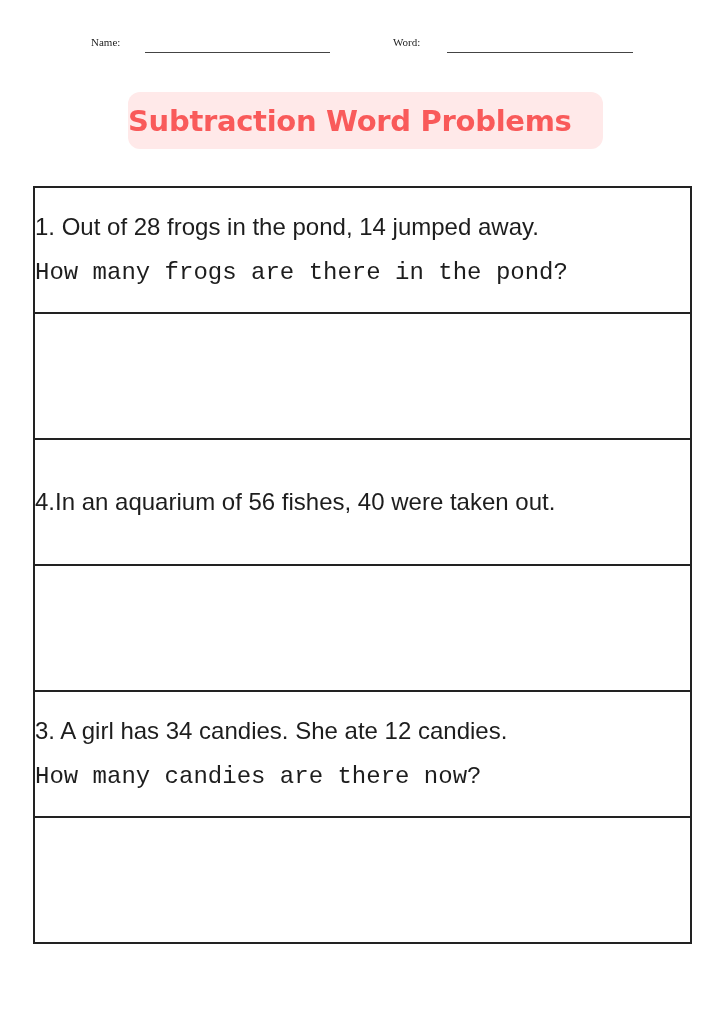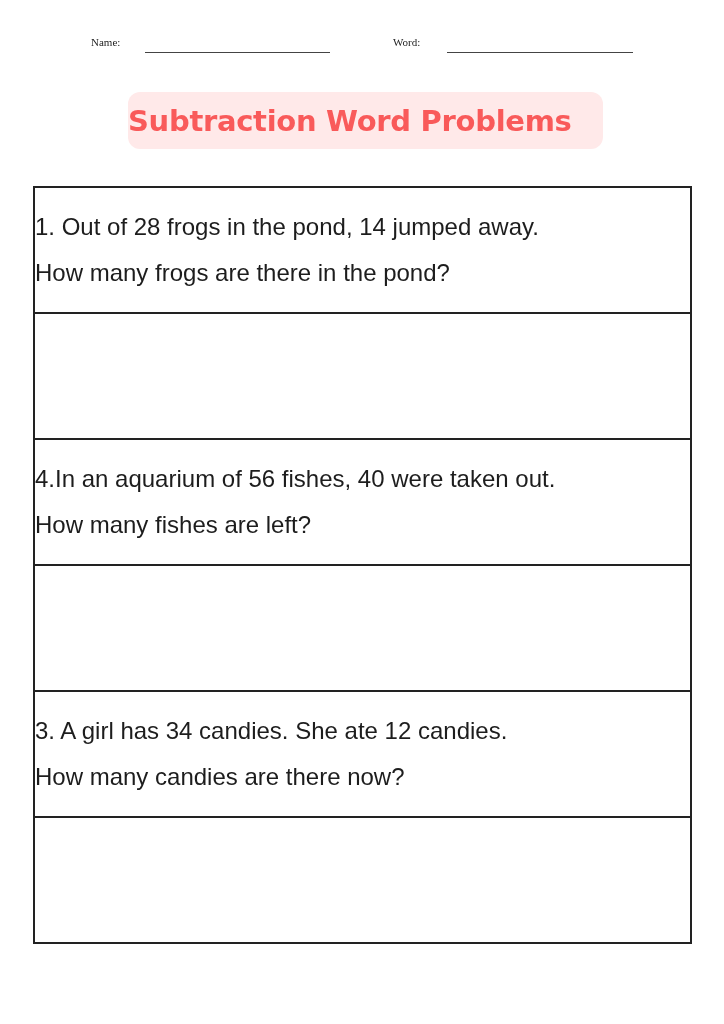--- a/index.html
+++ b/index.html
@@ -6,21 +6,21 @@
   body { width:724px; height:1024px; position:relative; overflow:hidden; font-family:"Liberation Sans", sans-serif; color:#1a1a1a; }
   .header-line { position:absolute; top:36px; font-size:11px; color:#222; }
   .label { position:absolute; top:0;font-family:Liberation Serif, serif; }
   .blank { position:absolute; top:16px; height:0; border-bottom:1px solid #444; }
   .title-pill { position:absolute; left:128px; top:92px; width:475px; height:57px; background:#ffe9e9; border-radius:12px; display:flex; align-items:center; justify-content:flex-start; }
   .title-text { font-family:"DejaVu Sans", sans-serif; font-weight:bold; font-size:29px; color:#f95a5a; letter-spacing:-0.3px; }
   .sheet { position:absolute; left:33px; top:186px; width:655px; border:2px solid #222; }
   .row { height:124px; border-top:2px solid #222; display:flex; flex-direction:column; align-items:flex-start; justify-content:center; }
   .row:first-child { border-top:none; }
   .q-line { font-family:"Liberation Sans", sans-serif; font-size:24px; color:#1d1d1d; line-height:24px; white-space:nowrap; }
-  .q-line + .q-line { margin-top:22px; }
+  .q-line + .q-line { margin-top:22px;font-family:Liberation Mono, monospace; }
 </style>
 </head>
 <body>
 
 <div class="header-line" style="left:91px;">
   <span class="label">Name:</span>
   <span class="blank" style="left:54px; width:185px;"></span>
 </div>
 <div class="header-line" style="left:393px;">
   <span class="label">Word:</span>
@@ -32,21 +32,20 @@
 </div>
 
 <div class="sheet">
   <div class="row">
     <div class="q-line">1. Out of 28 frogs in the pond, 14 jumped away.</div>
     <div class="q-line">How many frogs are there in the pond?</div>
   </div>
   <div class="row"></div>
   <div class="row">
     <div class="q-line">4.In an aquarium of 56 fishes, 40 were taken out.</div>
-    <div class="q-line">How many fishes are left?</div>
   </div>
   <div class="row"></div>
   <div class="row">
     <div class="q-line">3. A girl has 34 candies. She ate 12 candies.</div>
     <div class="q-line">How many candies are there now?</div>
   </div>
   <div class="row"></div>
 </div>
 
 </body></html>

